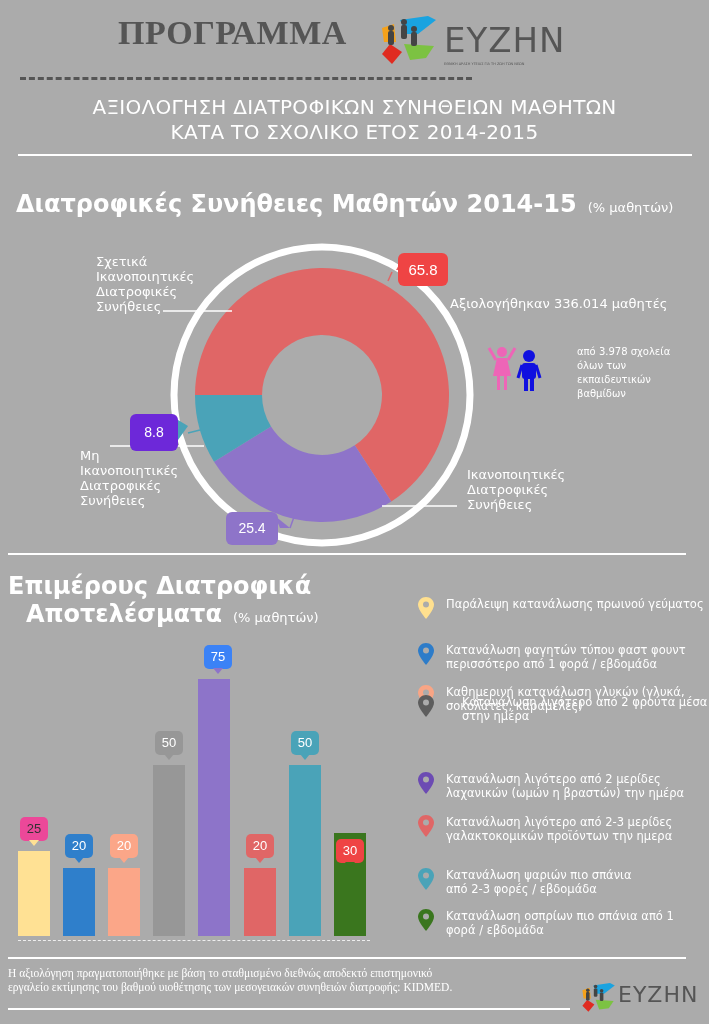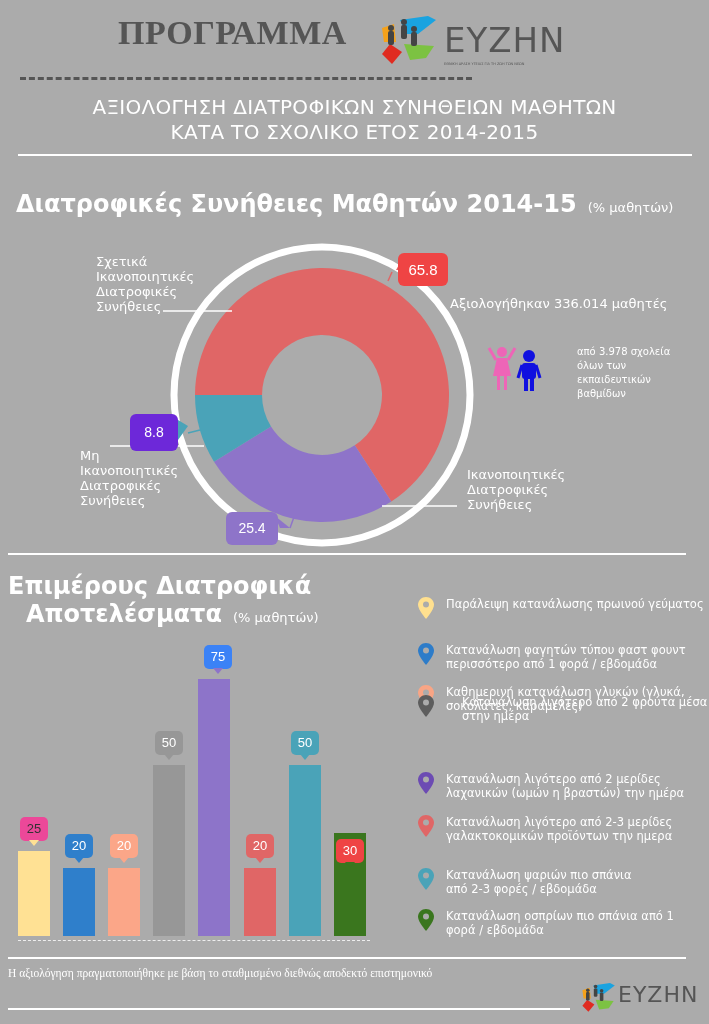--- a/index.html
+++ b/index.html
@@ -222,20 +222,21 @@
   <svg class="pin" viewBox="0 0 16 22">
       <path d="M8,0 C3.6,0 0,3.4 0,7.8 C0,13 8,22 8,22 C8,22 16,13 16,7.8 C16,3.4 12.4,0 8,0 Z" fill="#3a761e"></path>
       <circle cx="8" cy="7.5" r="3" fill="#ababab"></circle>
     </svg>
   <div class="legend-text" style="width:250px;">Κατανάλωση οσπρίων πιο σπάνια από 1 φορά /  εβδομάδα</div>
 </div>
 
 <div class="abs hr" style="left:8px;top:957px;width:678px;"></div>
 <div class="abs footnote">
   <div>Η αξιολόγηση πραγματοποιήθηκε με βάση το σταθμισμένο διεθνώς αποδεκτό επιστημονικό</div>
+  <div>εργαλείο εκτίμησης του βαθμού υιοθέτησης των μεσογειακών συνηθειών διατροφής: KIDMED.</div>
 </div>
 <div class="abs hr" style="left:8px;top:1008px;width:562px;"></div>
 
 <div class="abs" style="left:580px;top:980px;width:120px;height:36px;">
   <svg width="36" height="36" viewBox="0 0 60 54" style="position:absolute;left:0;top:0;">
     <polygon points="22,6 50,2 58,6 40,20 28,20" fill="#1aa3e0"></polygon>
     <polygon points="4,14 16,10 18,28 6,28" fill="#f5a21b"></polygon>
     <polygon points="26,30 56,32 48,44 32,46" fill="#7cc242"></polygon>
     <polygon points="12,30 24,38 14,50 4,40" fill="#e02b20"></polygon>
     <circle cx="13" cy="14" r="3" fill="#444"></circle>

